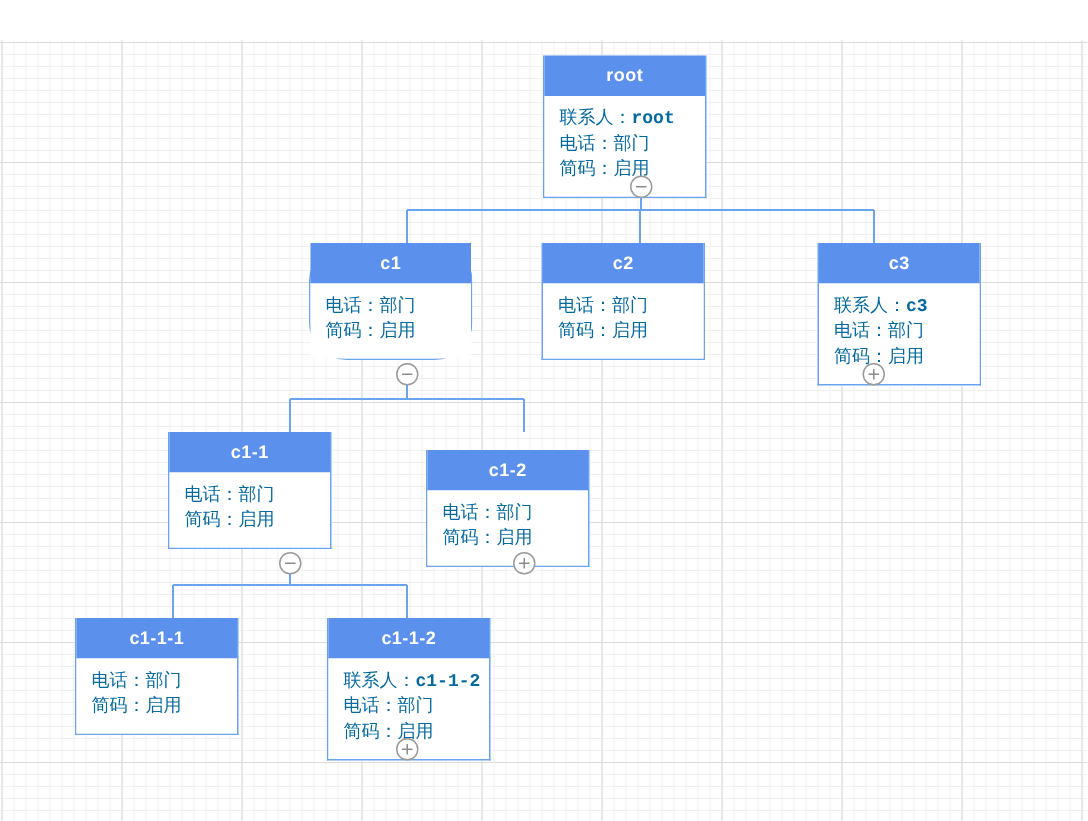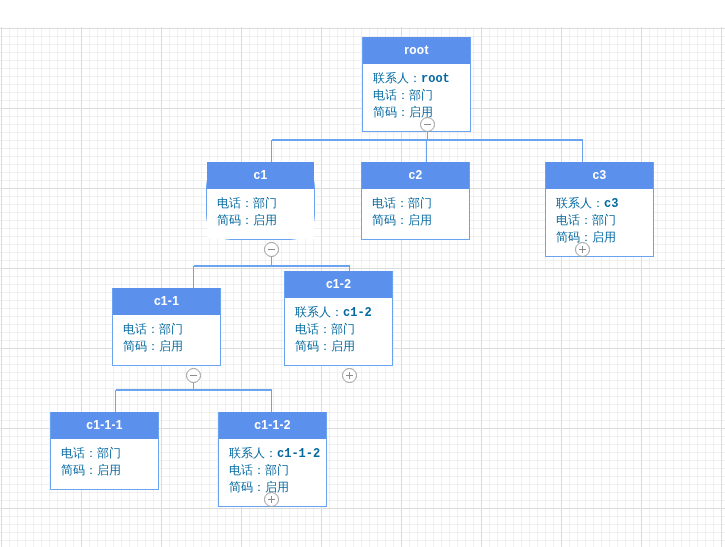--- a/index.html
+++ b/index.html
@@ -177,24 +177,23 @@
           <div class="node-row plain"><span class="lbl">简码：</span><span class="val">启用</span></div>
         </div>
       </div>
       <div class="node" style="left: 112px; top: 288px;">
         <div class="node-header">c1-1</div>
         <div class="node-body">
           <div class="node-row plain"><span class="lbl">电话：</span><span class="val">部门</span></div>
           <div class="node-row plain"><span class="lbl">简码：</span><span class="val">启用</span></div>
         </div>
       </div>
-      <div class="node" style="left: 284px; top: 271px;">
+      <div class="node" style="left: 284px; top: 300px;">
         <div class="node-header">c1-2</div>
         <div class="node-body">
-          <div class="node-row"><span class="lbl">联系人：</span><span class="val">c1-2</span></div>
           <div class="node-row plain"><span class="lbl">电话：</span><span class="val">部门</span></div>
           <div class="node-row plain"><span class="lbl">简码：</span><span class="val">启用</span></div>
         </div>
       </div>
       <div class="node" style="left: 50px; top: 412px;">
         <div class="node-header">c1-1-1</div>
         <div class="node-body">
           <div class="node-row plain"><span class="lbl">电话：</span><span class="val">部门</span></div>
           <div class="node-row plain"><span class="lbl">简码：</span><span class="val">启用</span></div>
         </div>

